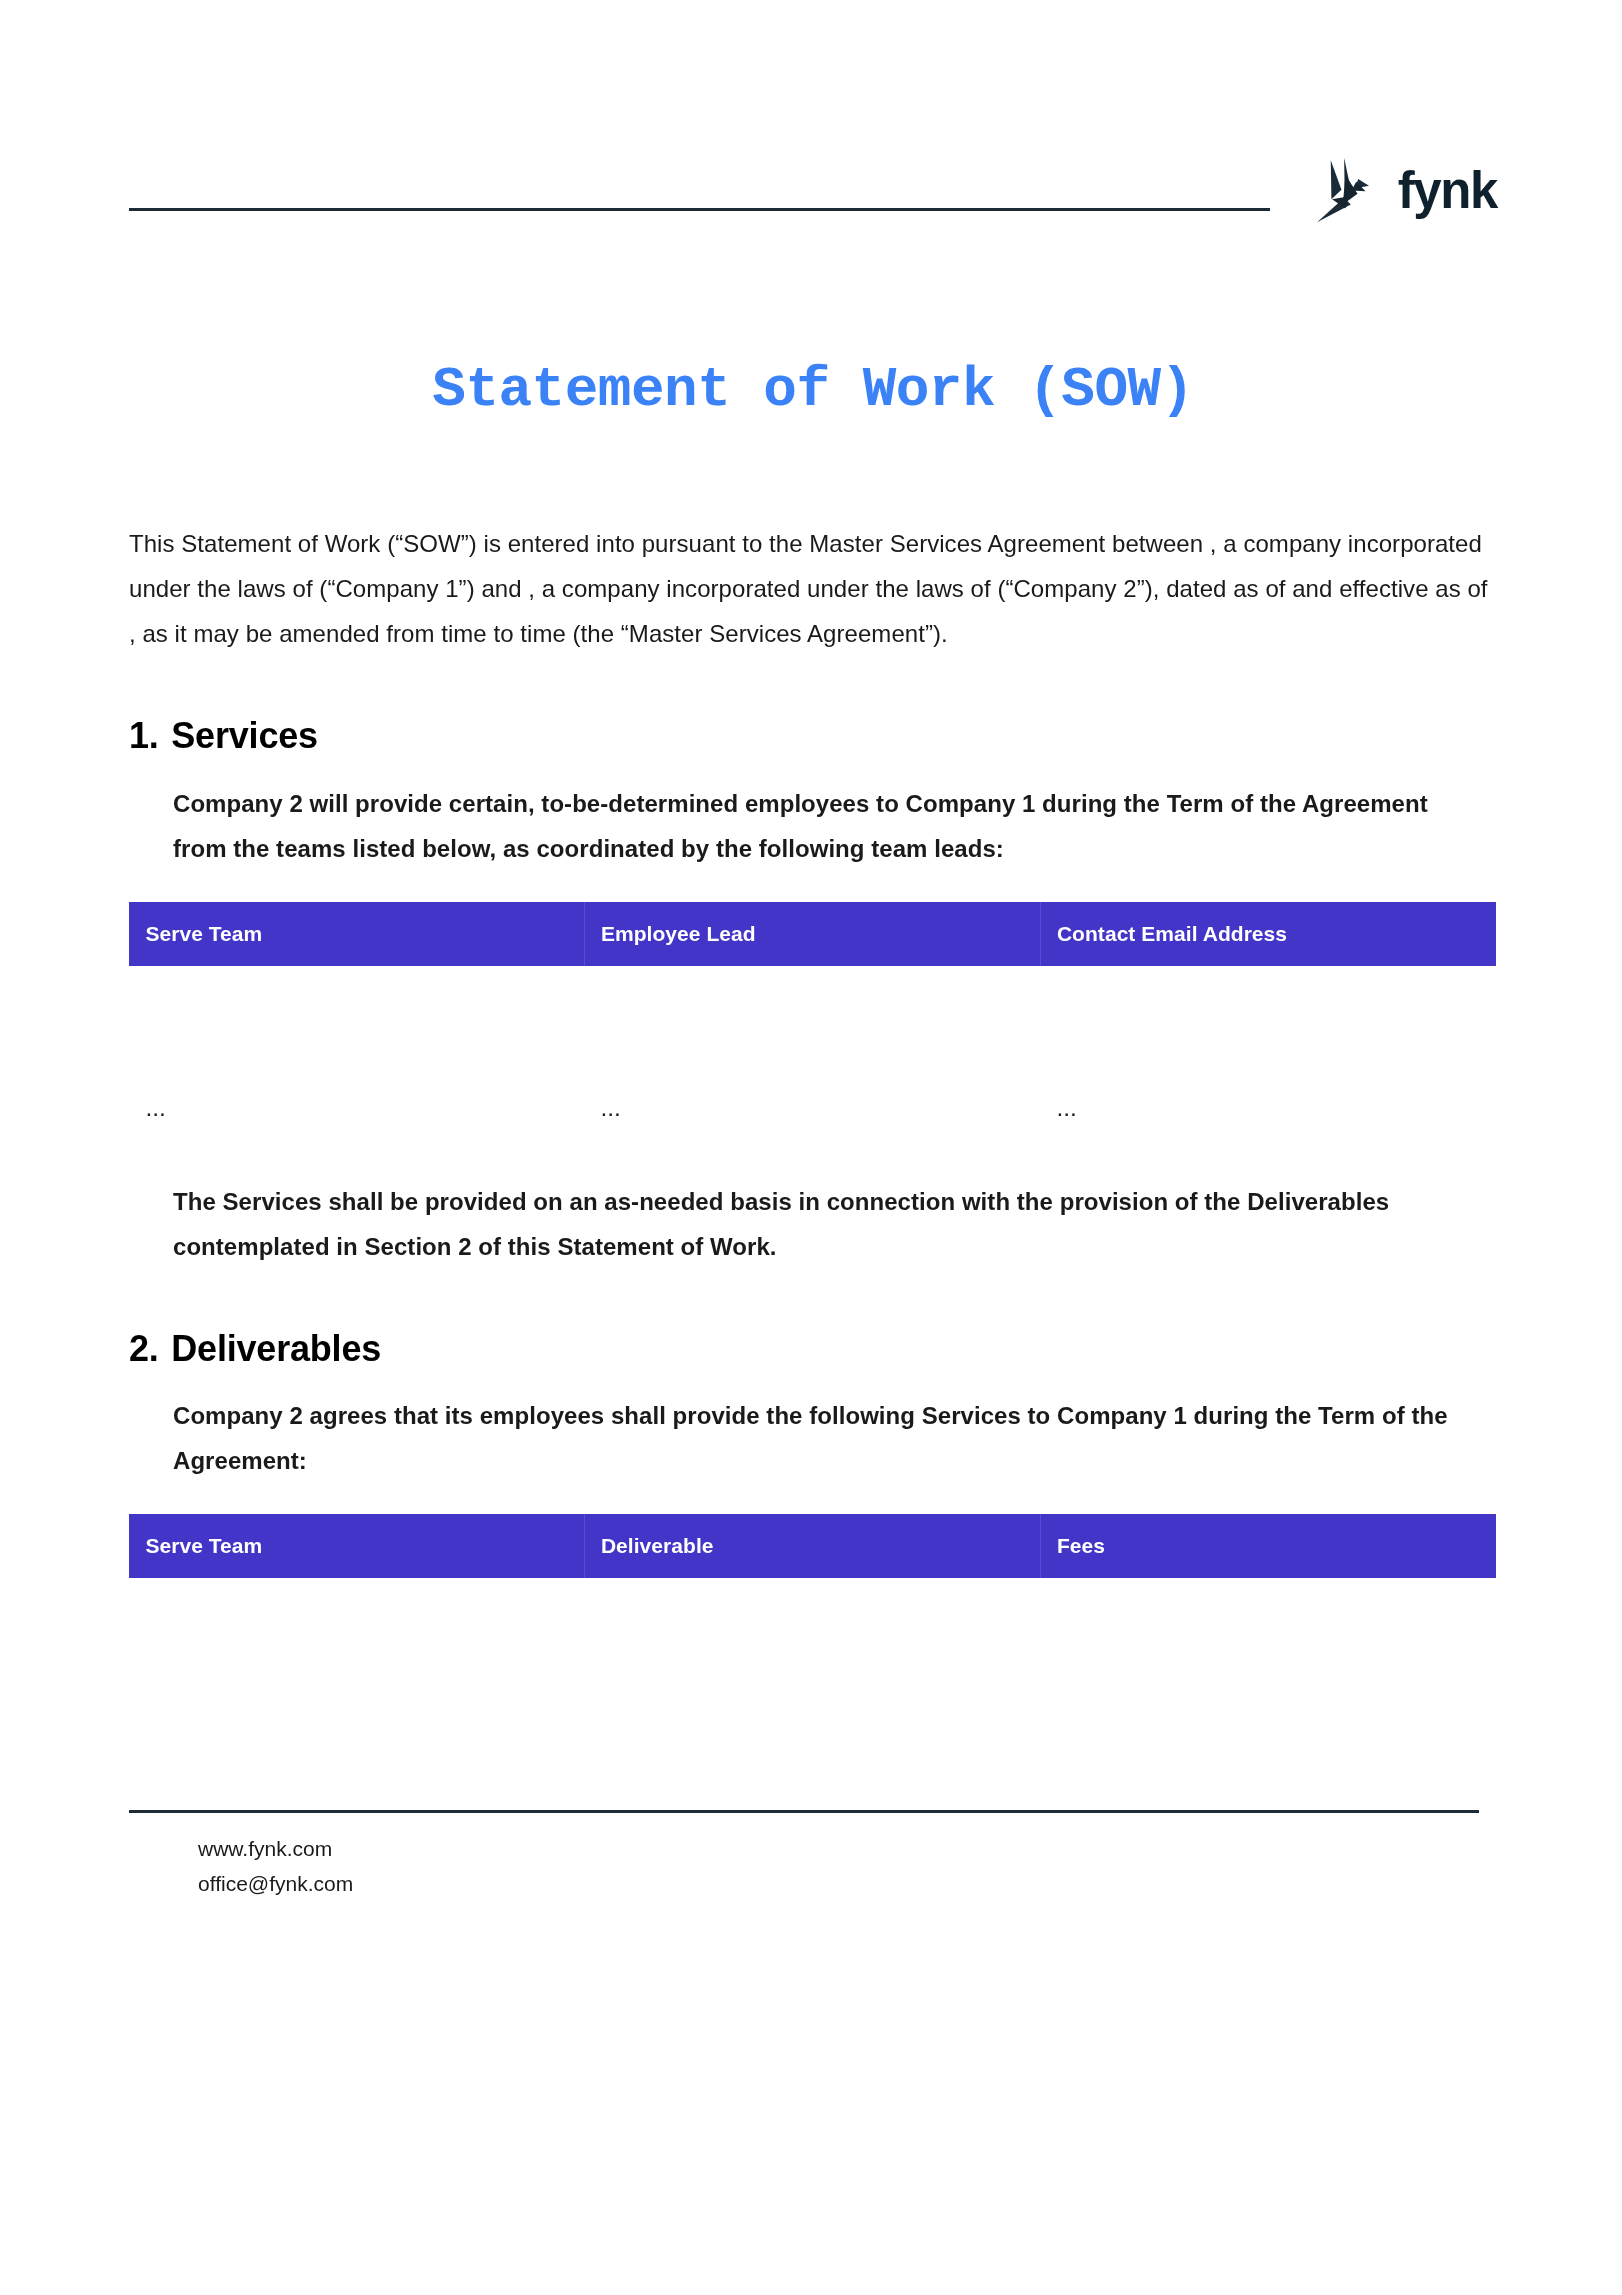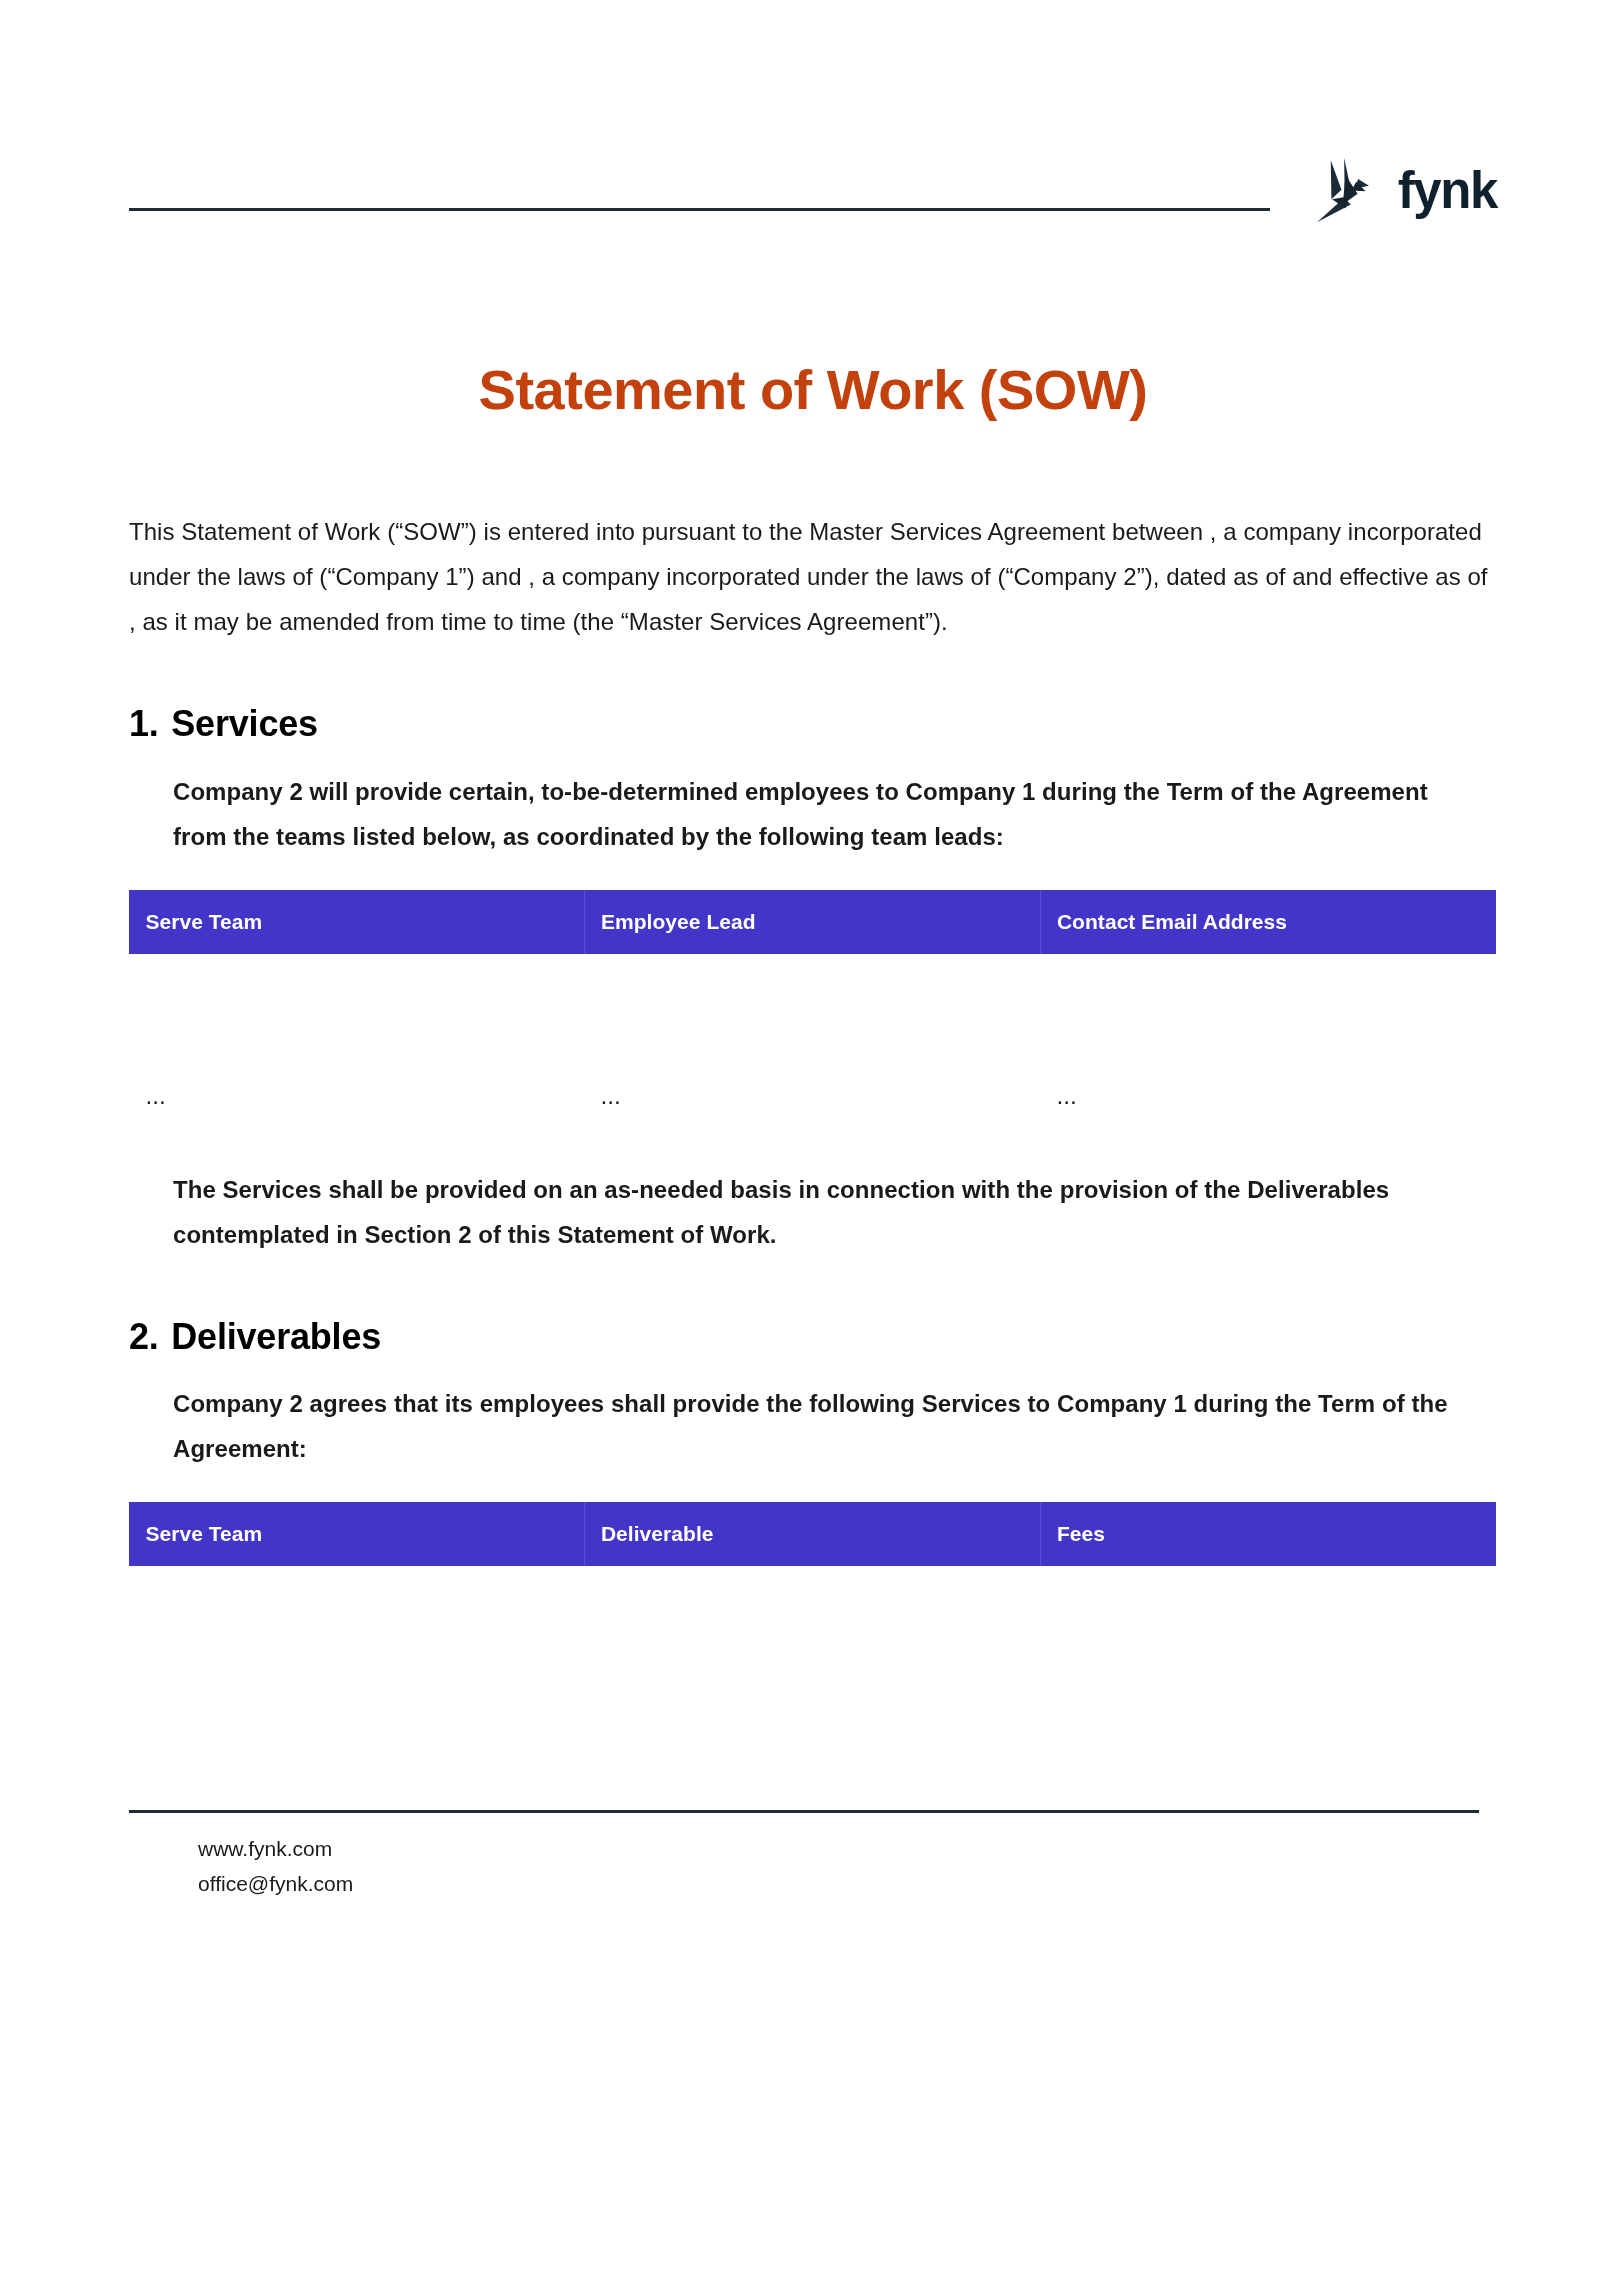--- a/index.html
+++ b/index.html
@@ -67,27 +67,28 @@
   .doc-title {
     position: absolute;
     top: 320px;
     left: 129px;
     right: 126px;
     text-align: center;
     font-size: 56px;
     font-weight: 700;
     letter-spacing: -0.5px;
     line-height: 1.15;
-    color: #c2410c;
+    color: #3b82f6;
+    font-family: Liberation Mono, monospace;
   }
 
   
   .content {
     position: absolute;
-    top: 509px;
+    top: 521px;
     left: 129px;
     width: 1367px;
   }
 
   p.body-text {
     margin: 0 0 31px 0;
     font-size: 24px;
     line-height: 45px;
     color: #1a1a1a;
     letter-spacing: 0.05px;

